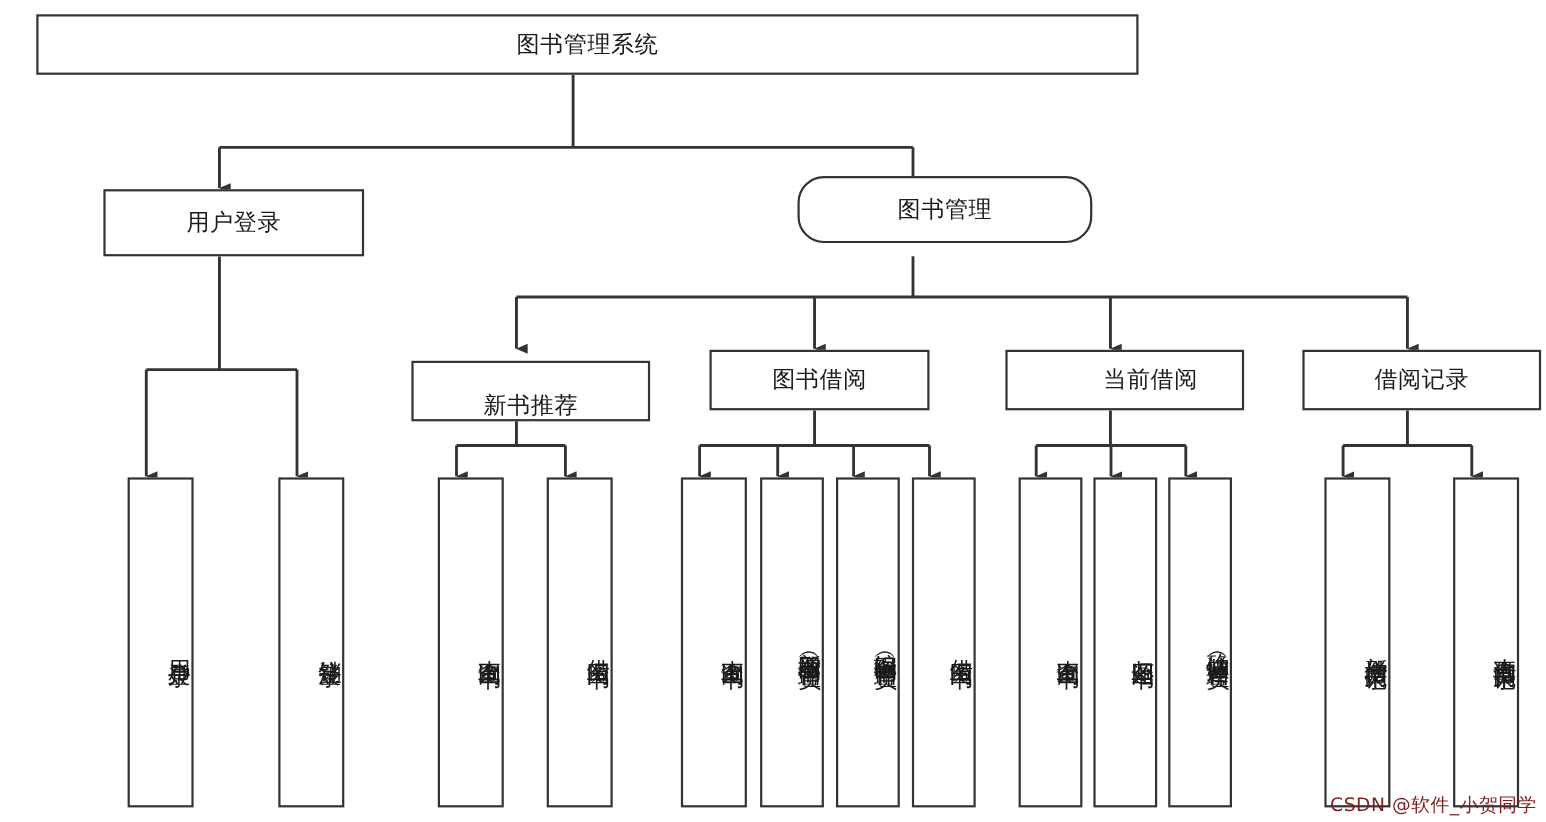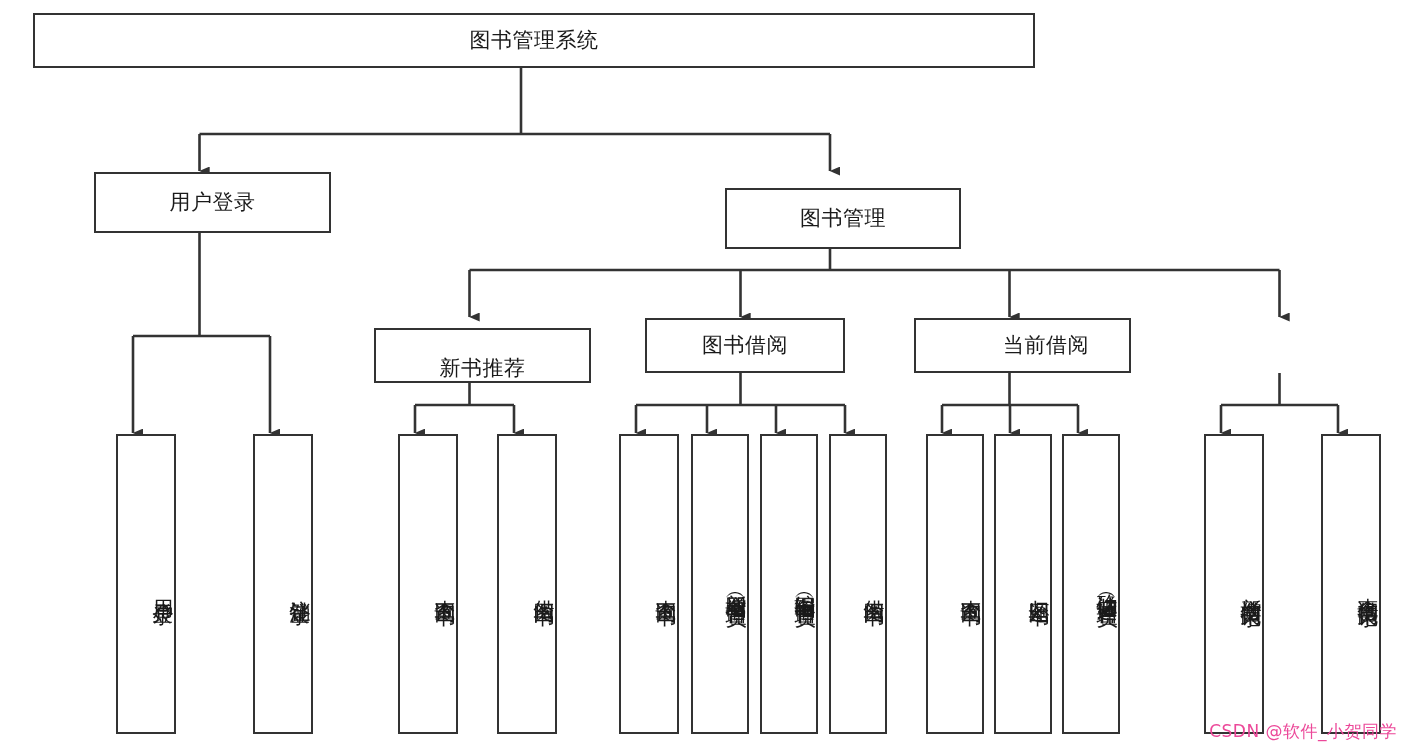--- a/index.html
+++ b/index.html
@@ -57,21 +57,21 @@
     padding-top: 4px;
   }
   .node-label {
     display: block;
   }
   #watermark {
     position: absolute;
     right: 8px;
     bottom: 4px;
     font-size: 17px;
-    color: #ec4899;
+    color: #7f1d1d;
     letter-spacing: 0.5px;
     white-space: nowrap;
     font-family: "DejaVu Sans", "Liberation Sans", sans-serif;
   }
 </style>
 </head>
 <body>
 
 <div id="diagram-root">
 
@@ -118,32 +118,35 @@
       </g>
   </svg>
 
   <div class="node horizontal" style="left: 20px; top: 13px; width: 1002px; height: 55px;">
     <span class="node-label">图书管理系统</span>
   </div>
 
   <div class="node horizontal" style="left: 81px; top: 172px; width: 237px; height: 61px;">
     <span class="node-label">用户登录</span>
   </div>
-  <div class="node horizontal" style="left: 712px; top: 188px; width: 236px; height: 61px;">
+  <div class="node horizontal" style="left: 712px; top: 160px; width: 268px; height: 61px; border-radius: 24px;">
     <span class="node-label">图书管理</span>
   </div>
 
   <div class="node horizontal" style="left: 361px; top: 328px; width: 217px; height: 55px; align-items: flex-end;">
     <span class="node-label">新书推荐</span>
   </div>
   <div class="node horizontal" style="left: 632px; top: 318px; width: 200px; height: 55px;">
     <span class="node-label">图书借阅</span>
   </div>
   <div class="node horizontal" style="left: 901px; top: 318px; width: 217px; height: 55px; padding-left: 47px;">
     <span class="node-label">当前借阅</span>
+  </div>
+  <div class="node horizontal" style="left: 1171px; top: 318px; width: 217px; height: 55px;">
+    <span class="node-label">借阅记录</span>
   </div>
 
   <div class="node vertical" style="left: 103px; top: 434px; width: 60px; height: 300px;">
     <span class="node-label">用户登录</span>
   </div>
   <div class="node vertical" style="left: 240px; top: 434px; width: 60px; height: 300px;">
     <span class="node-label">注销登录</span>
   </div>
   <div class="node vertical" style="left: 385px; top: 434px; width: 60px; height: 300px;">
     <span class="node-label">查询图书</span>

